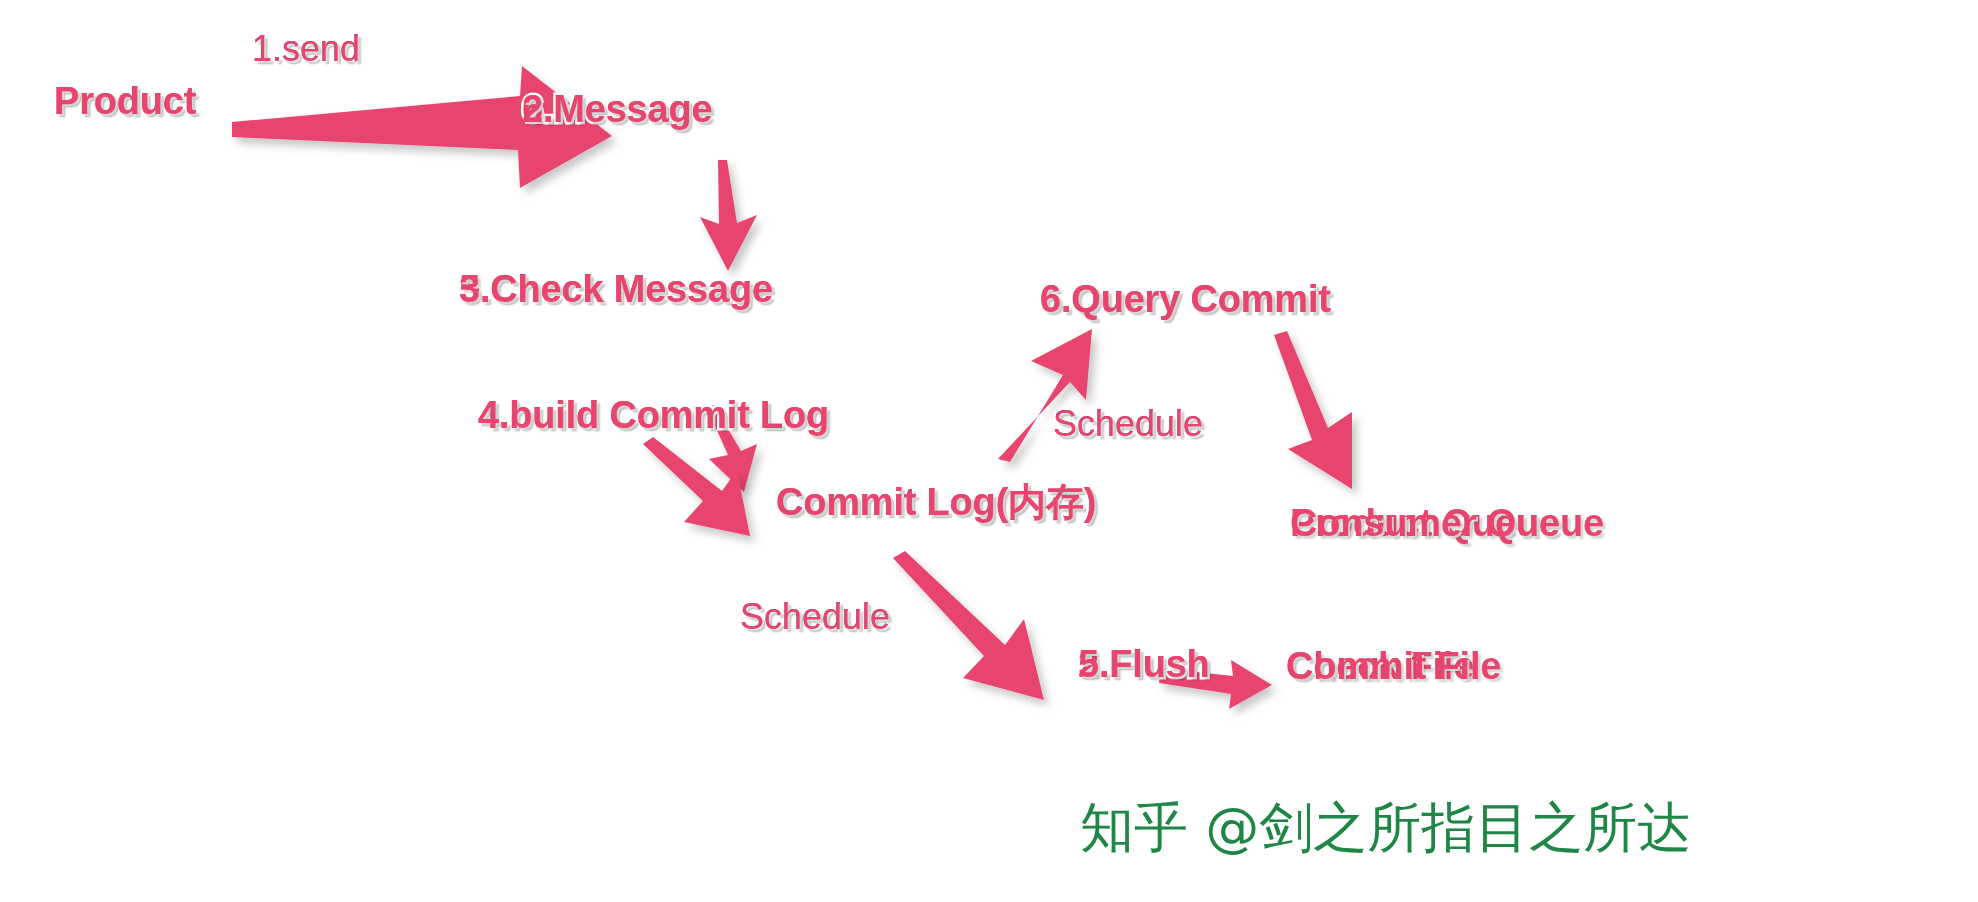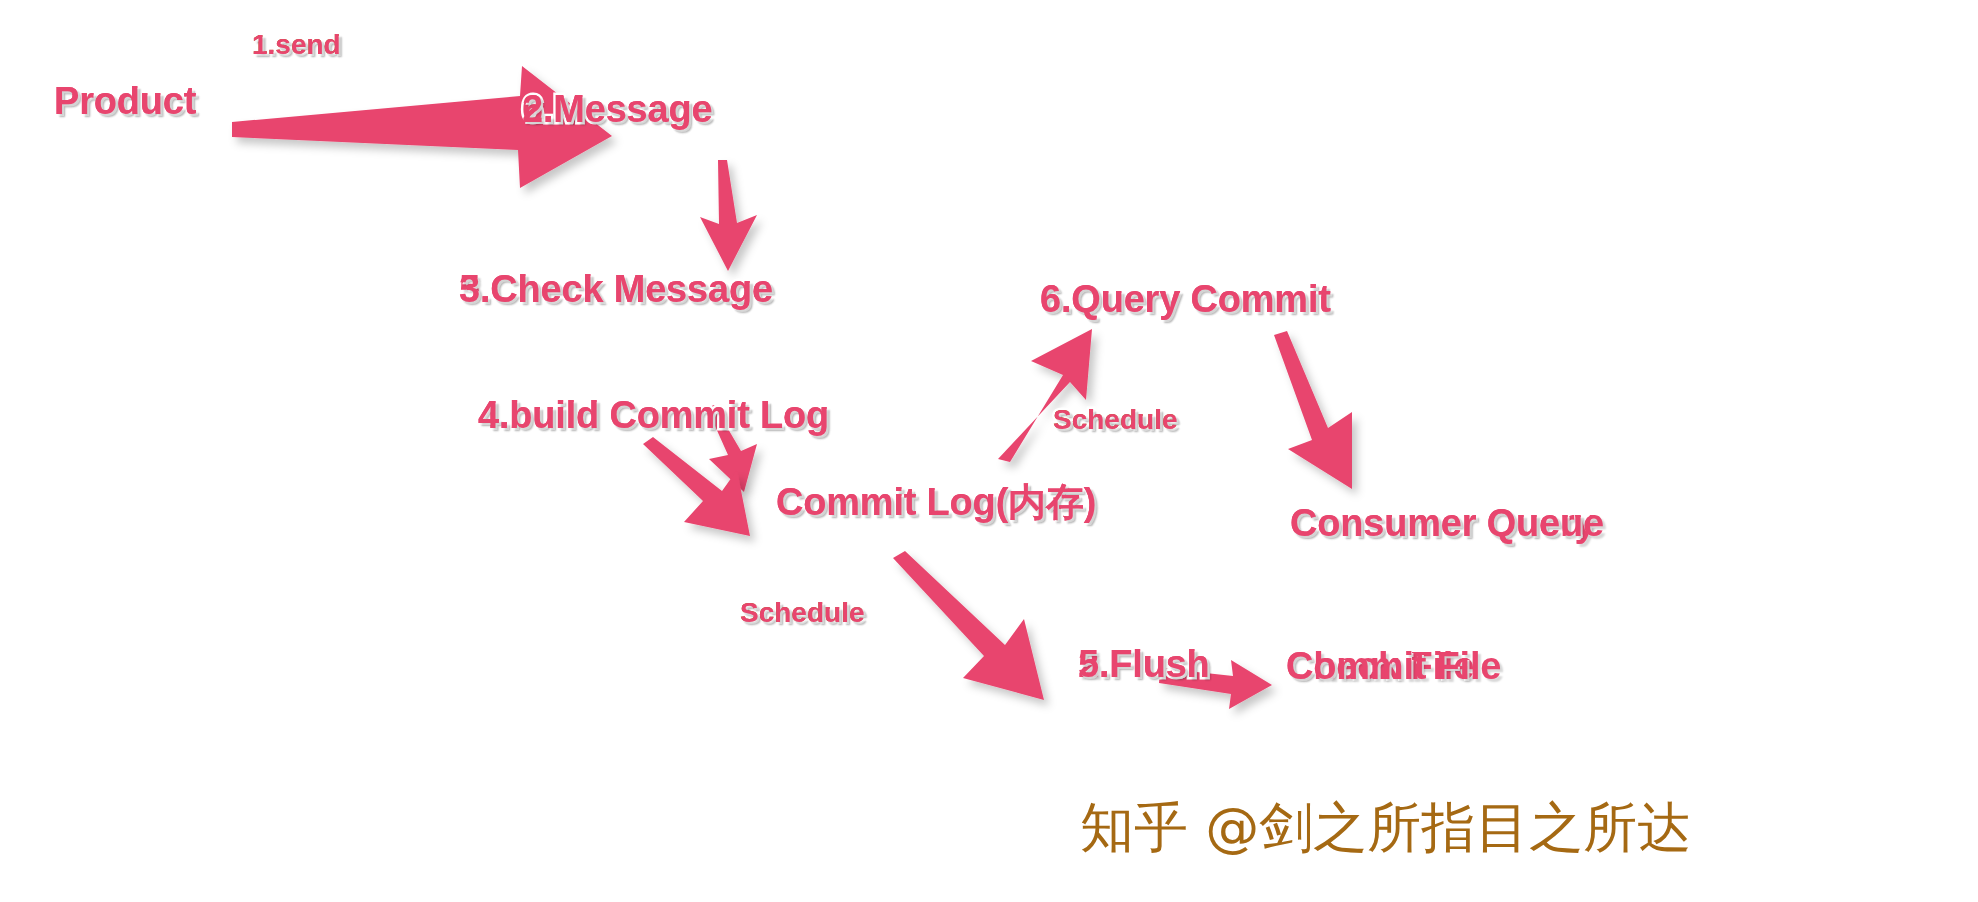--- a/index.html
+++ b/index.html
@@ -39,23 +39,23 @@
     content: attr(data-text);
     position: absolute;
     left: 0;
     top: 0;
     color: #E8456E;
     -webkit-text-stroke: 0;
     z-index: 2;
   }
   .edge-label {
     position: absolute;
-    color: #a16207;
-    font-weight: bold;
-    font-size: 28px;
+    color: #4c1d95;
+    font-weight: normal;
+    font-size: 36px;
     line-height: 1;
     white-space: nowrap;
     -webkit-text-stroke: 5px #ffffff;
     paint-order: stroke fill;
     text-shadow:
       3px 3px 2px rgba(0,0,0,0.16),
       2px 2px 0 rgba(255,255,255,0.9);
     z-index: 6;
   }
   .edge-label::before {
@@ -79,21 +79,21 @@
     position: absolute;
     left: 0;
     top: 0;
     width: 1978px;
     height: 902px;
     z-index: 4;
     pointer-events: none;
   }
   .watermark-text {
     position: absolute;
-    color: #a16207;
+    color: #15803d;
     font-size: 54px;
     font-weight: normal;
     white-space: nowrap;
     opacity: 0.95;
     font-family: "DejaVu Sans", sans-serif;
   }
 </style>
 </head>
 <body>
 
@@ -212,21 +212,21 @@
   <div class="node-label" style="left:506px; top:90px;" data-text="2.Message">6.Message</div>
 
   <div class="node-label" style="left:443px; top:270px;" data-text="3.Check Message">5.Check Message</div>
 
   <div class="node-label" style="left:462px; top:396px;" data-text="4.build Commit Log">4.build Commit Log</div>
 
   <div class="node-label" style="left:760px; top:483px;text-align:right;" data-text="Commit Log(内存)">Commit Log(内存)</div>
 
   <div class="node-label" style="left:1024px; top:280px;" data-text="6.Query Commit">6.Query Commit</div>
 
-  <div class="node-label" style="left:1274px; top:504px;" data-text="Consumer Queue">Consumer Query</div>
+  <div class="node-label" style="left:1274px; top:504px;" data-text="Consumer Queue">Product Queue</div>
 
   <div class="node-label" style="left:1062px; top:645px;" data-text="5.Flush">2.Flush</div>
 
   <div class="node-label" style="left:1270px; top:647px;" data-text="Commit File">Check File</div>
 
   <div class="edge-label" style="left:252px; top:31px;" data-text="1.send">1.send</div>
 
   <div class="edge-label" style="left:1053px; top:406px;" data-text="Schedule">Schedule</div>
 
   <div class="edge-label" style="left:740px; top:599px;" data-text="Schedule">Schedule</div>

